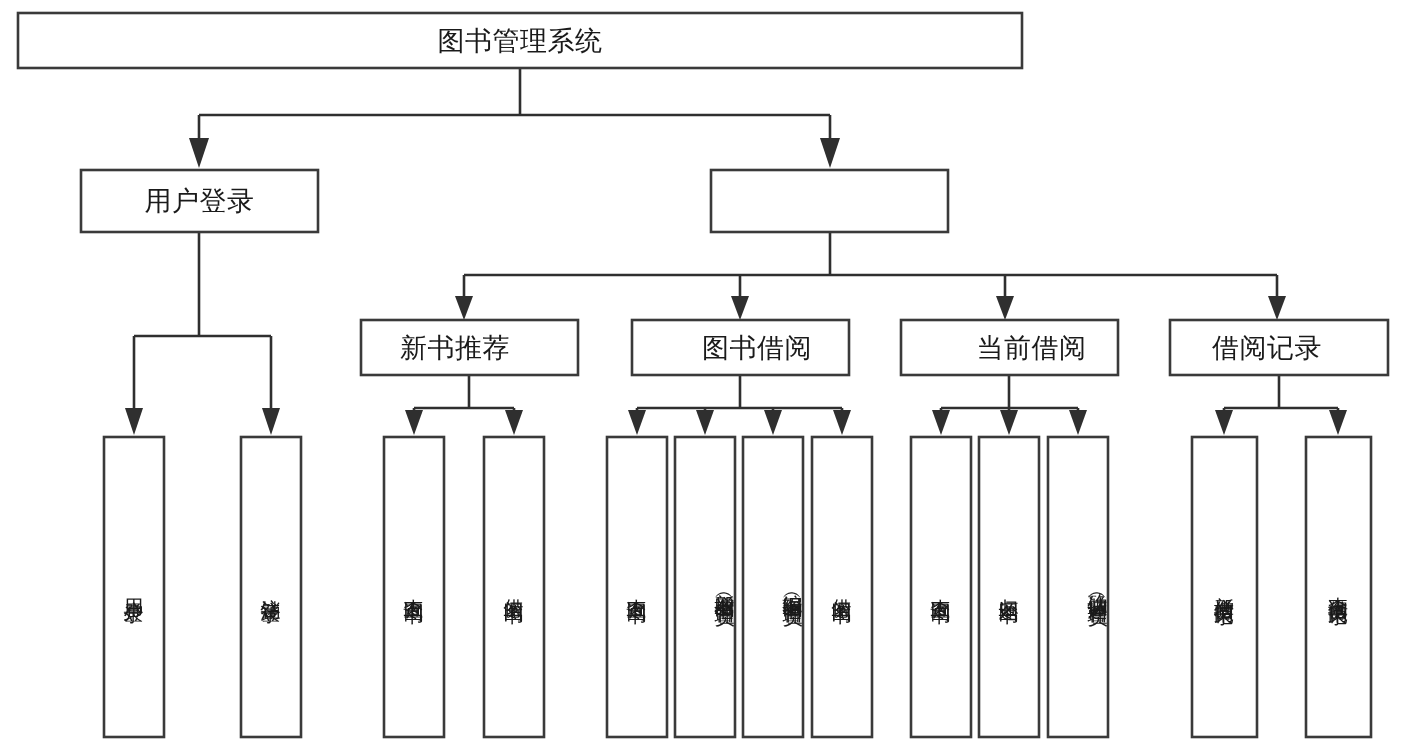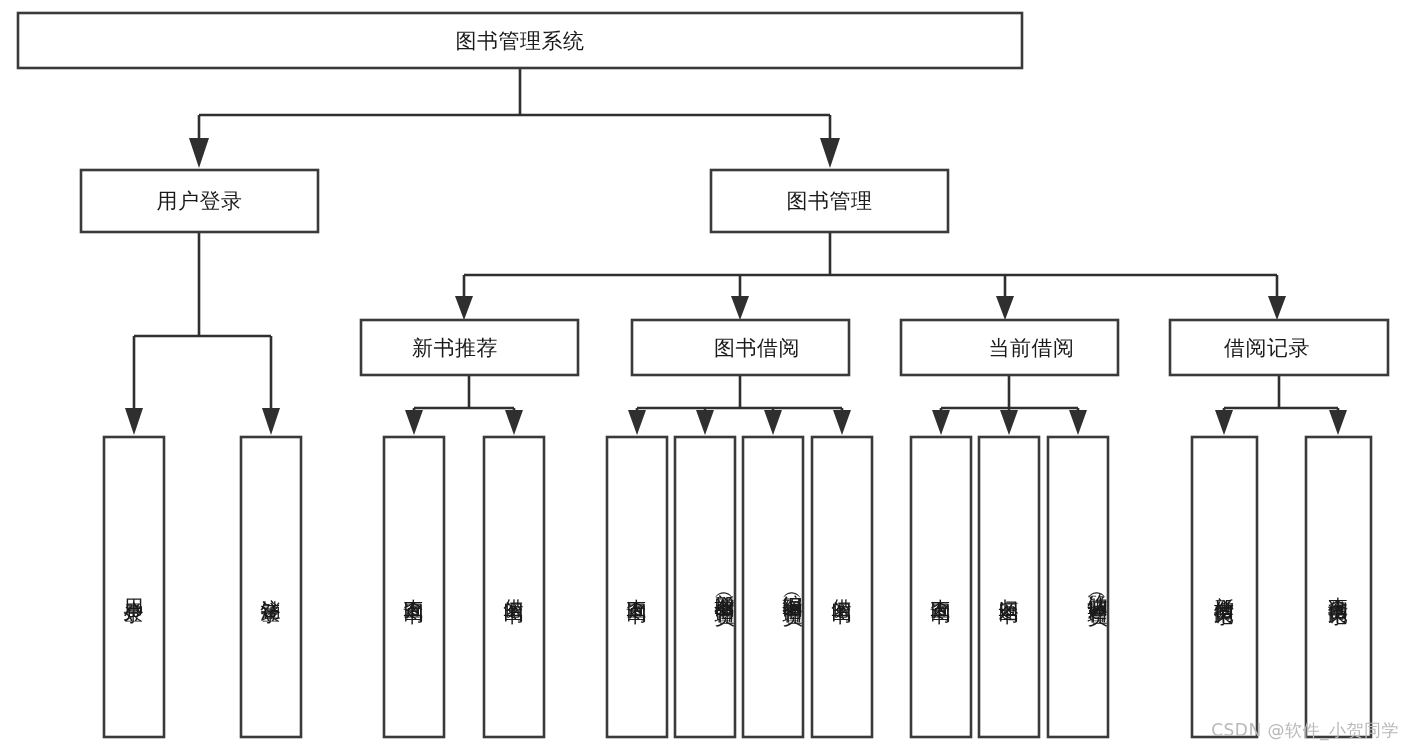--- a/index.html
+++ b/index.html
@@ -45,21 +45,21 @@
     position: absolute;
     display: flex;
     align-items: center;
     justify-content: center;
     color: #1a1a1a;
     font-family: "DejaVu Sans", "Liberation Sans", sans-serif;
     pointer-events: none;
     white-space: nowrap;
   }
   .node-label.horizontal {
-    font-size: 21px;
+    font-size: 27px;
     letter-spacing: 0.5px;
   }
   .node-label.vertical {
     writing-mode: vertical-rl;
     text-orientation: upright;
     font-size: 20px;
     letter-spacing: 2px;
     line-height: 1;
   }
   .watermark {
@@ -170,21 +170,20 @@
       <rect class="node-box" x="1048" y="437" width="60" height="300"></rect>
 
       <rect class="node-box" x="1192" y="437" width="65" height="300"></rect>
       <rect class="node-box" x="1306" y="437" width="65" height="300"></rect>
     </g>
   </svg>
 
   <div class="node-label horizontal" style="left:18px; top:13px; width:1004px; height:55px;">图书管理系统</div>
 
   <div class="node-label horizontal" style="left:81px; top:170px; width:237px; height:62px;">用户登录</div>
-  <div class="node-label horizontal" style="left:711px; top:170px; width:237px; height:62px;">图书管理</div>
 
   <div class="node-label horizontal" style="left:361px; top:320px; width:188px; height:55px;">新书推荐</div>
   <div class="node-label horizontal" style="left:632px; top:320px; width:250px; height:55px;">图书借阅</div>
   <div class="node-label horizontal" style="left:901px; top:320px; width:261px; height:55px;">当前借阅</div>
   <div class="node-label horizontal" style="left:1170px; top:320px; width:194px; height:55px;">借阅记录</div>
 
   <div class="node-label vertical" style="left:104px; top:437px; width:60px; height:300px;">用户登录</div>
   <div class="node-label vertical" style="left:241px; top:437px; width:60px; height:300px;">注销登录</div>
 
   <div class="node-label vertical" style="left:384px; top:437px; width:60px; height:300px;">查询图书</div>
@@ -195,14 +194,13 @@
   <div class="node-label vertical" style="left:743px; top:437px; width:60px; height:300px; align-items:flex-start;">编辑图书（管理员）</div>
   <div class="node-label vertical" style="left:812px; top:437px; width:60px; height:300px;">借阅图书</div>
 
   <div class="node-label vertical" style="left:911px; top:437px; width:60px; height:300px;">查询图书</div>
   <div class="node-label vertical" style="left:979px; top:437px; width:60px; height:300px;">归还图书</div>
   <div class="node-label vertical" style="left:1048px; top:437px; width:60px; height:300px; align-items:flex-start;">确认归还（管理员）</div>
 
   <div class="node-label vertical" style="left:1192px; top:437px; width:65px; height:300px;">新增借阅记录</div>
   <div class="node-label vertical" style="left:1306px; top:437px; width:65px; height:300px;">查询借阅记录</div>
 
-  <div class="watermark">CSDN @软件_小贺同学</div>
 </div>
 
 </body></html>

